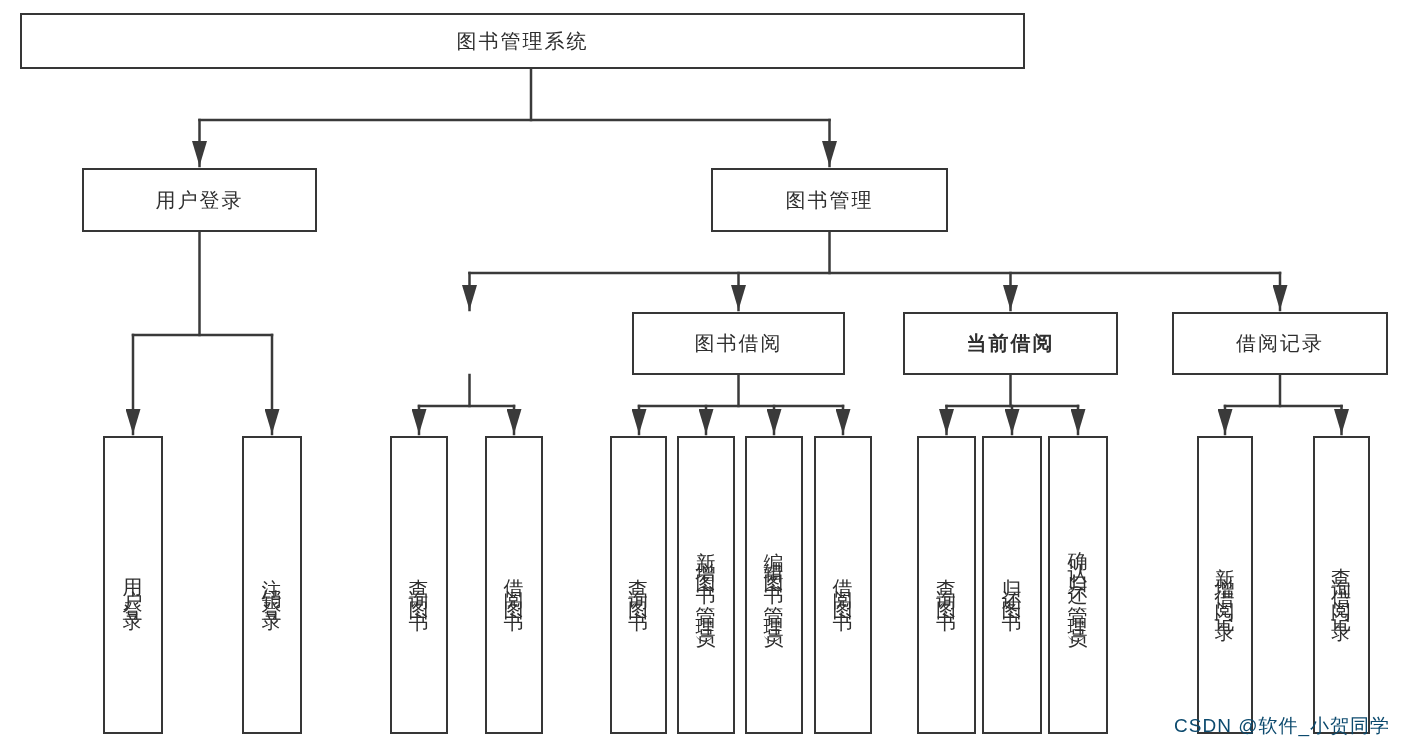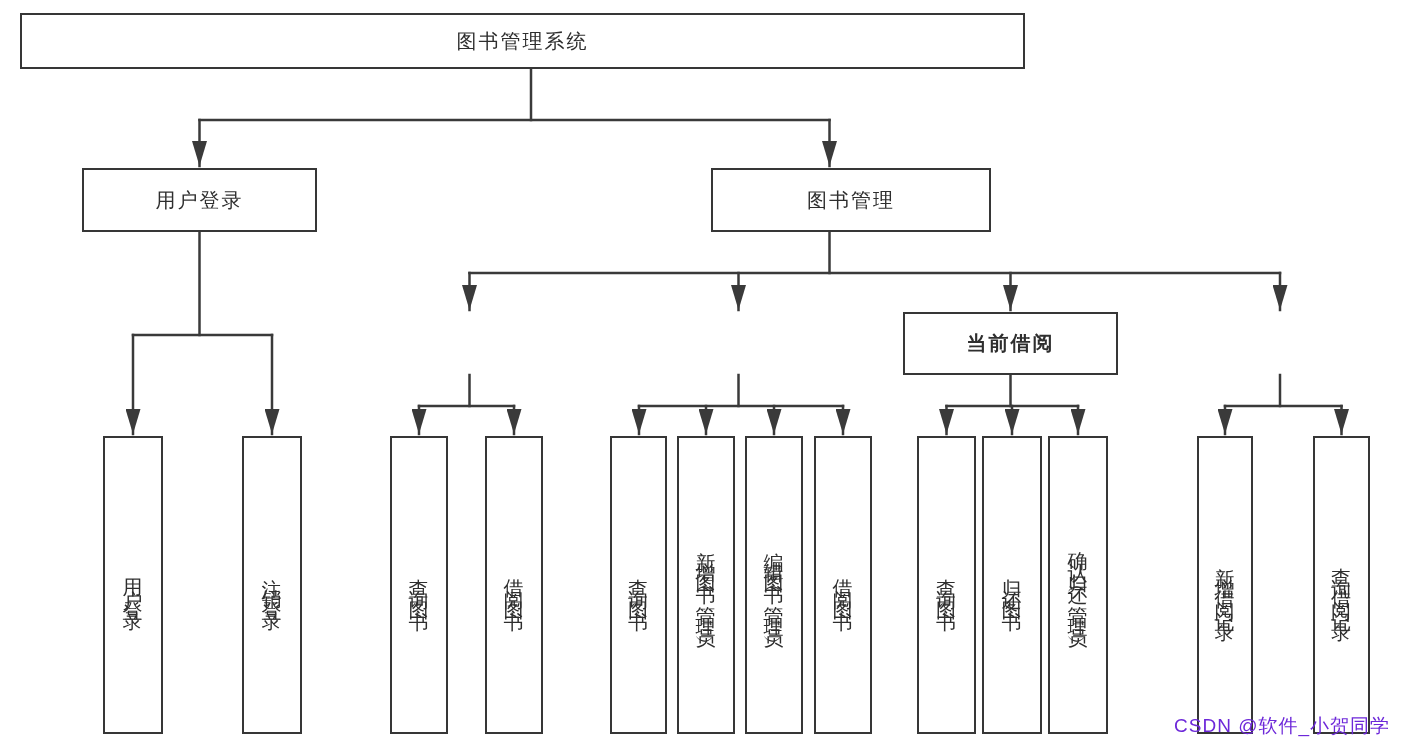--- a/index.html
+++ b/index.html
@@ -48,21 +48,21 @@
   .root-box   { left: 20px;  top: 13px;  width: 1005px; height: 56px; font-family: Liberation Mono, monospace; }
   .lvl2       { top: 168px; height: 64px; }
   .lvl3       { top: 312px; height: 63px; }
   .leaf       { top: 436px; height: 298px; }
   .watermark {
     position: absolute;
     right: 15px;
     top: 713px;
     font-size: 19px;
     letter-spacing: 1px;
-    color: #6d28d9;
+    color: #0c4a6e;
     z-index: 5;
   }
 </style>
 </head>
 <body>
 
 <div class="stage">
 
   <svg class="connectors" viewBox="0 0 1405 747" xmlns="http://www.w3.org/2000/svg">
     <defs>
@@ -108,23 +108,25 @@
 
     <line x1="1280" y1="375" x2="1280" y2="406"></line>
     <line x1="1225" y1="406" x2="1341.5" y2="406"></line>
     <line x1="1225" y1="406" x2="1225" y2="434" marker-end="url(#arrow)"></line>
     <line x1="1341.5" y1="406" x2="1341.5" y2="434" marker-end="url(#arrow)"></line>
   </svg>
 
   <div class="node root-box">图书管理系统</div>
 
   <div class="node lvl2" style="left:82px;width:235px;">用户登录</div>
-  <div class="node lvl2" style="left:711px;width:280px;">图书管理</div>
+  <div class="node lvl2" style="left:711px;width:237px;">图书管理</div>
 
+  <div class="node lvl3" style="left:632px;width:213px;">图书借阅</div>
   <div class="node lvl3" style="left:903px;width:215px;font-weight:bold;">当前借阅</div>
+  <div class="node lvl3" style="left:1172px;width:216px;">借阅记录</div>
 
   <div class="node leaf" style="left:103px;width:60px;">
     <span class="vtext">用户登录</span>
   </div>
   <div class="node leaf" style="left:242px;width:60px;">
     <span class="vtext">注销登录</span>
   </div>
 
   <div class="node leaf" style="left:390px;width:58px;">
     <span class="vtext">查询图书</span>

